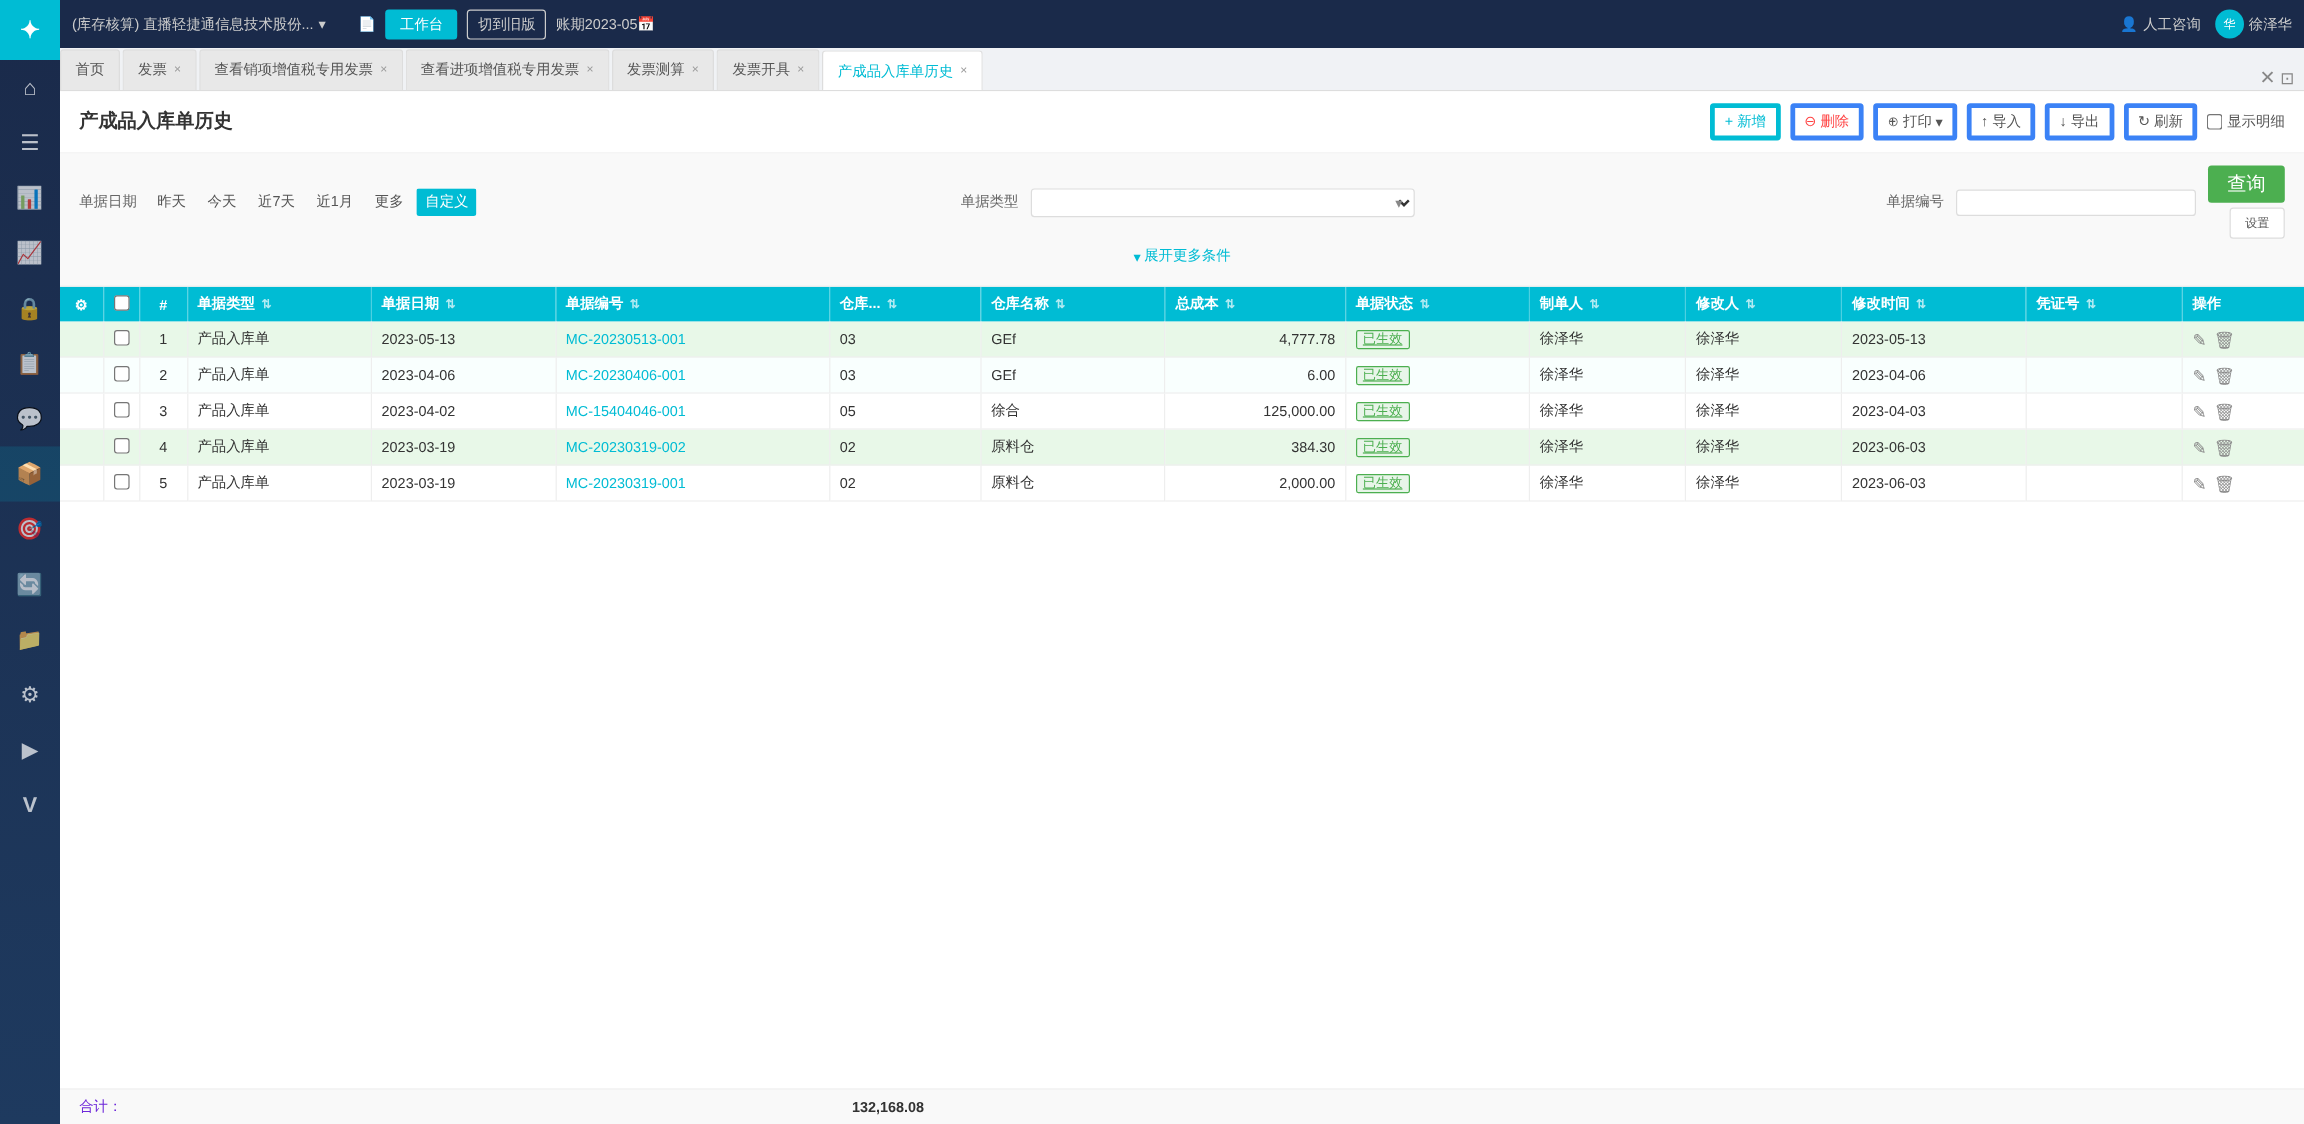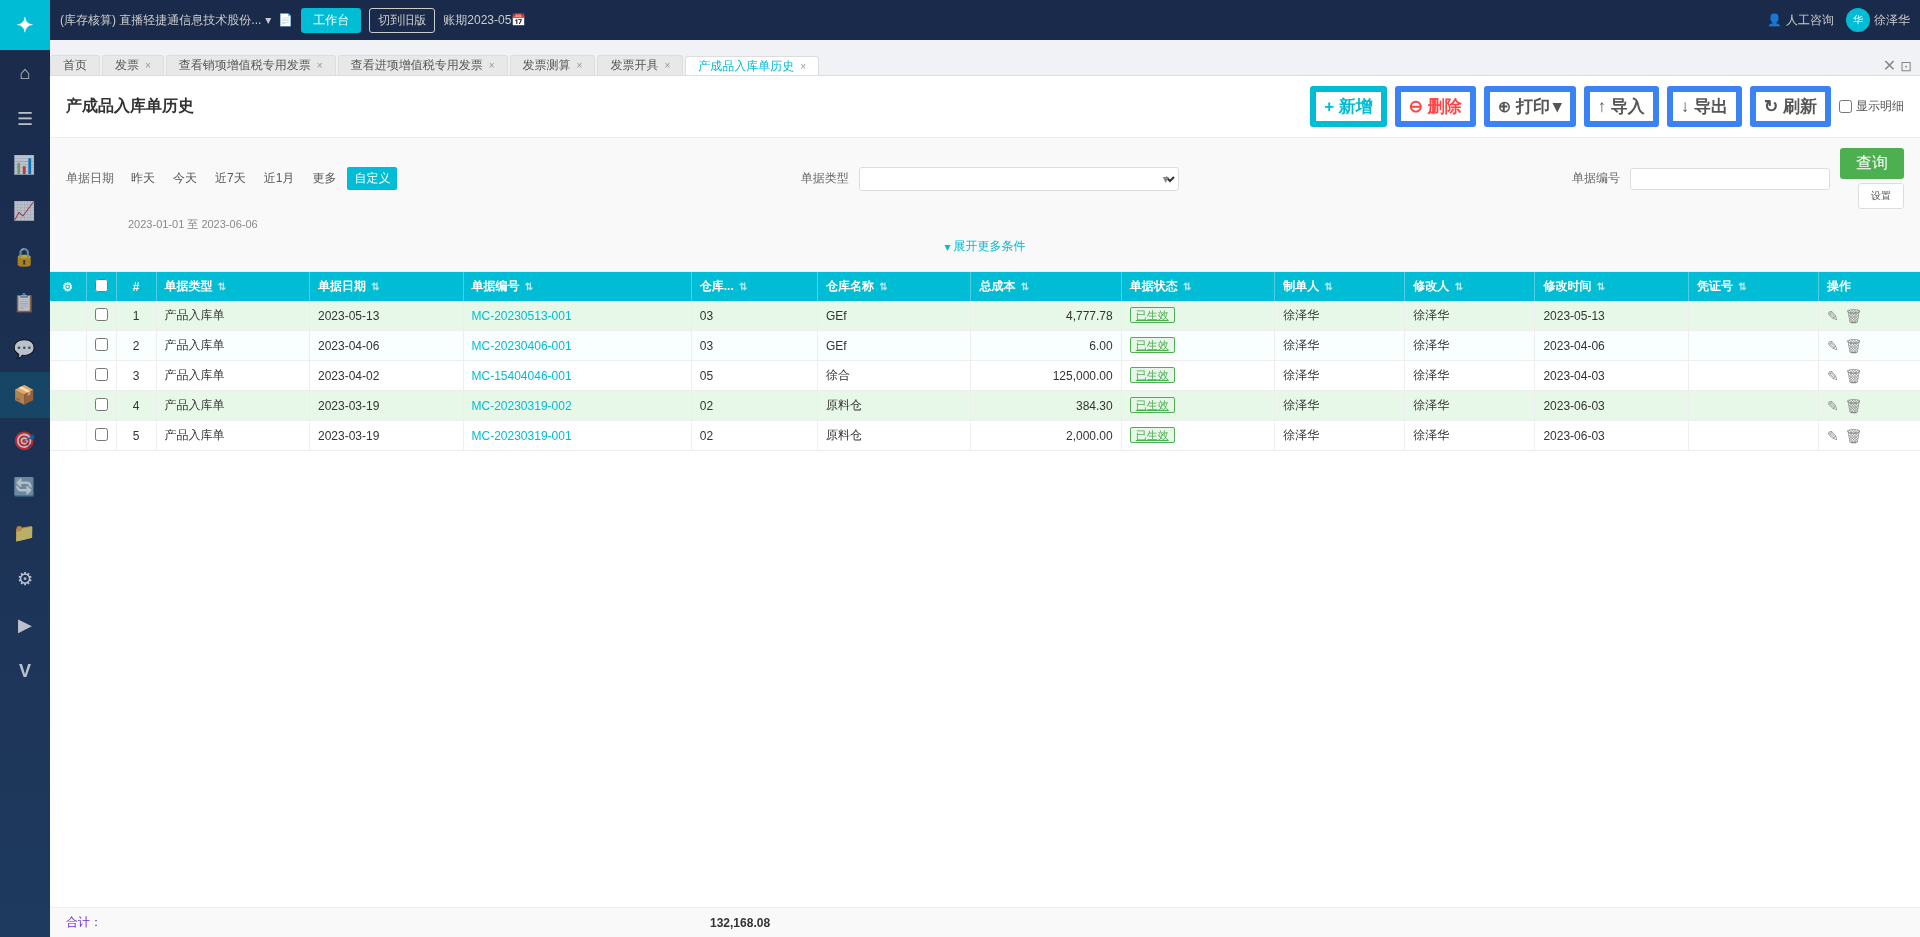--- a/index.html
+++ b/index.html
@@ -59,21 +59,21 @@
       display: flex;
       align-items: center;
       padding: 0 10px;
       flex-shrink: 0;
     }
     .top-bar-company {
       display: flex;
       align-items: center;
       color: #ccc;
       font-size: 12px;
-      margin-right: 3px;
+      margin-right: 23px;
     }
     .top-bar-company span { margin-right: 4px; }
     .btn-workbench {
       background: #00bcd4;
       color: white;
       border: none;
       padding: 4px 12px;
       border-radius: 3px;
       cursor: pointer;
       font-size: 12px;
@@ -125,21 +125,21 @@
     .tab-bar {
       height: 36px;
       background: #f0f2f5;
       display: flex;
       align-items: flex-end;
       border-bottom: 1px solid #ddd;
       flex-shrink: 0;
       overflow-x: auto;
     }
     .tab {
-      height: 20px;
+      height: 34px;
       padding: 0 12px;
       display: flex;
       align-items: center;
       gap: 6px;
       background: #e8e8e8;
       border: 1px solid #ddd;
       border-bottom: none;
       margin-right: 2px;
       cursor: pointer;
       white-space: nowrap;
@@ -194,26 +194,25 @@
       display: flex;
       align-items: center;
       gap: 8px;
     }
     .action-btn {
       display: flex;
       align-items: center;
       gap: 3px;
       color: #555;
       cursor: pointer;
-      font-size: 17px;
+      font-size: 12px;
       padding: 3px 8px;
-      border: 6px solid #3b82f6;
+      border: 4px solid #3b82f6;
       border-radius: 3px;
       background: white;
-      font-weight: bold;
     }
     .action-btn.add { color: #00bcd4; border-color: #00bcd4; }
     .action-btn.delete { color: #f44; }
     .display-detail-label { display: flex; align-items: center; gap: 4px; font-size: 12px; color: #555; }
 
     
     .filter-area {
       padding: 10px 16px;
       background: #f9f9f9;
       border-bottom: 1px solid #eee;
@@ -561,26 +560,20 @@
         </div>
         <div style="flex:1"></div>
         <span class="filter-label">单据编号</span>
         <input type="text" class="text-input" style="">
         <div class="search-setting-col">
           <button class="search-btn">查询</button>
           <button class="setting-btn">设置</button>
         </div>
       </div>
       <div class="filter-row">
-        <div style="width:52px;"></div>
-        <div>
-          <div class="date-range">2023-01-01 至 2023-06-06</div>
-        </div>
-      </div>
-      <div class="filter-row">
         <div style="flex:1; display:flex; justify-content:center;">
           <span class="expand-btn">
             <span>▾</span>
             <span>展开更多条件</span>
           </span>
         </div>
       </div>
     </div>
 
     <div class="table-container">

